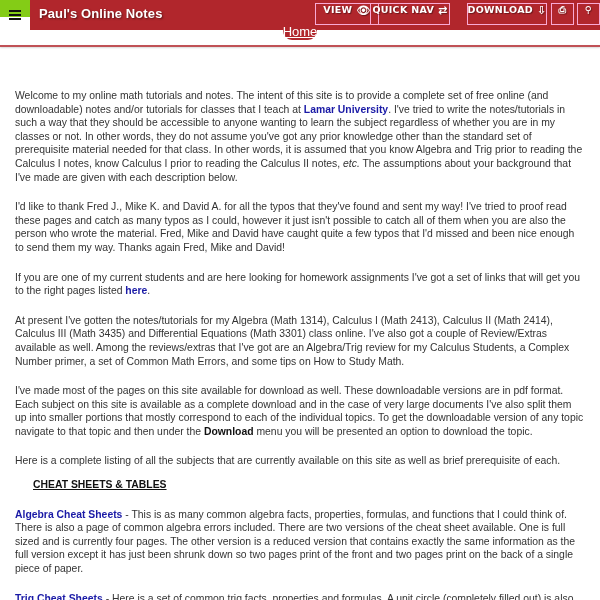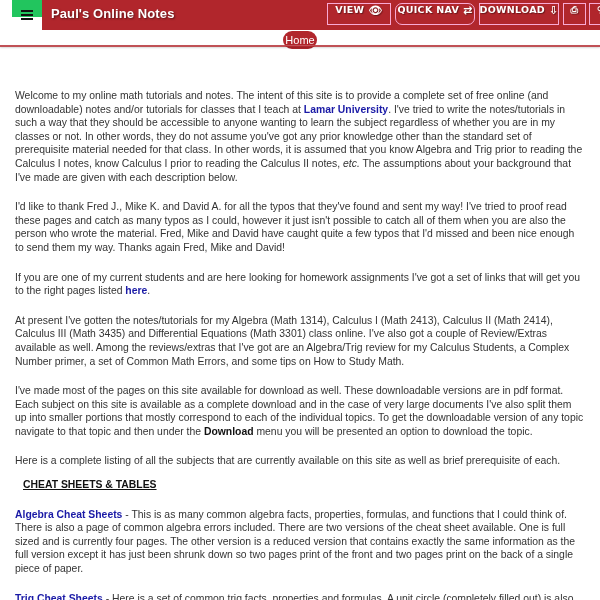--- a/index.html
+++ b/index.html
@@ -1,20 +1,20 @@
 <!DOCTYPE html>
 <html><head>
   <meta charset="utf-8">
   <style>
     html, body { margin: 0; padding: 0; }
     body {
       width: 600px; height: 600px; overflow: hidden; background: #ffffff;
       font-family: "Liberation Sans", sans-serif; color: #222222;
     }
-    .topbar { position: relative; height: 17px; background: #22c55e; margin-left: 12px; }
+    .topbar { position: relative; height: 17px; background: #84cc16; }
     .menu-btn {
       position: absolute; left: 0; top: 0; width: 30px; height: 30px;
       display: flex; align-items: center; justify-content: center;
     }
     .menu-btn .bars { width: 12px; }
     .menu-btn .bars span { display: block; height: 2px; background: #111; margin: 2px 0; }
     .brand {
       position: absolute; left: 30px; top: 0; right: 0; height: 30px;
       background: #b1262c;
     }
@@ -23,36 +23,36 @@
       font-size: 13px; text-shadow: 1px 1px 2px rgba(0,0,0,0.5); letter-spacing: 0.1px;
     }
     .nav-btn {
       position: absolute; top: 3px; height: 22px; border: 1px solid #f9a8d4;
       color: #fff; font-weight: bold; font-size: 9.5px; display: flex; 
       justify-content: center; box-sizing: border-box; letter-spacing: 0.3px;
       text-shadow: 1px 1px 1px rgba(0,0,0,0.4); font-family: "DejaVu Sans", sans-serif;
     }
     .nav-btn .ic { margin-left: 4px; font-size: 11px; }
     .btn-view { left: 285px; width: 64px; }
-    .btn-quicknav { left: 353px; width: 80px; border-radius: 7px; }
+    .btn-quicknav { left: 340px; width: 80px; }
     .btn-download { left: 437px; width: 80px; }
     .btn-print { left: 521px; width: 23px; }
     .btn-search { left: 547px; width: 23px; }
     .home-row { position: relative; height: 28px; }
     .home-pill {
-      position: absolute; left: 283px; top: 14px; width: 34px; height: 18px;
-      background: #b1262c; border-radius: 9px; color: #fff; font-size: 11px;
+      position: absolute; left: 283px; top: 5px; width: 34px; height: 18px;
+      background: #b1262c; border-radius: 9px; color: #fff; font-size: 13px;
       display: flex; align-items: center; justify-content: center; text-decoration: underline;
     }
     .divider { height: 2px; background: #b1262c; opacity: 0.8; margin-top: 0; box-shadow: 0 1px 2px rgba(0,0,0,0.2); }
     .content { padding: 26px 15px 0 15px; font-size: 10.4px; line-height: 13.6px; color: #333; }
     .content p { margin: 16px 0 10px 0; }
     .content a { color: #1a1aa6; font-weight: bold; text-decoration: none; }
     .content b { color: #111; }
-    .section-head { font-weight: bold; text-decoration: underline; color: #111; margin: 0 0 13px 8px; }
+    .section-head { font-weight: bold; text-decoration: underline; color: #111; margin: 0 0 13px 18px; }
   </style>
 </head>
 <body>
 
 <div class="topbar">
   <div class="menu-btn">
     <div class="bars">
         <span></span>
         <span></span>
         <span></span>

